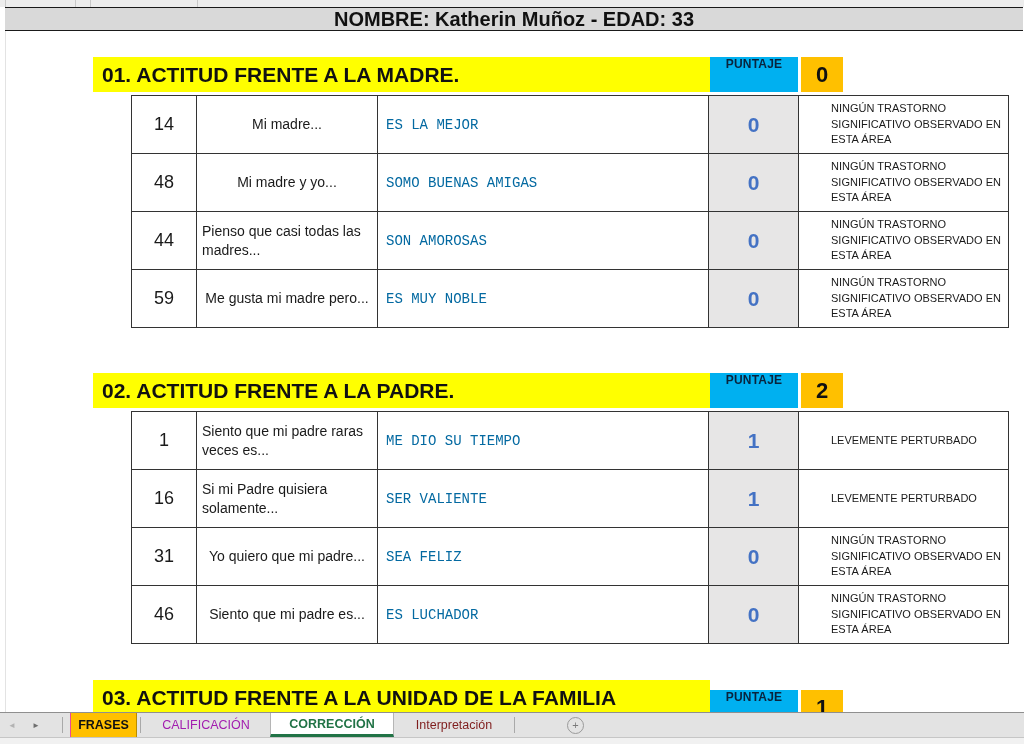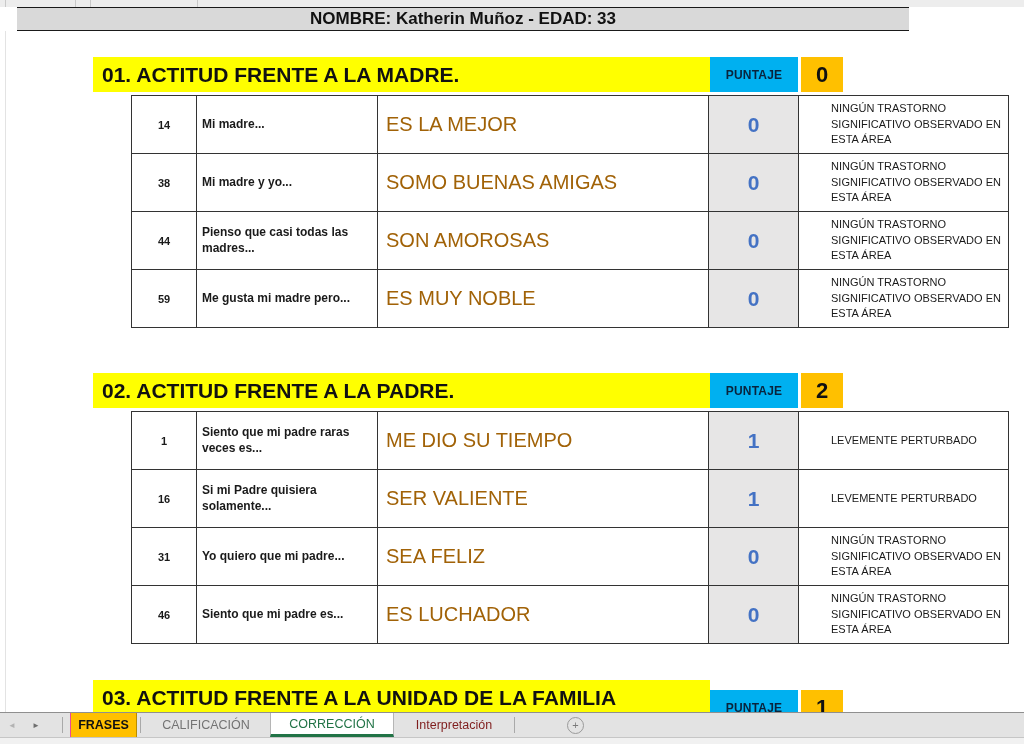--- a/index.html
+++ b/index.html
@@ -8,77 +8,77 @@
     position:relative; width:1024px; height:744px; overflow:hidden;
     background:#ffffff;
     font-family:"Liberation Sans", sans-serif;
     color:#1a1a1a;
   }
   
   .top-strip { position:absolute; top:0; left:0; width:1024px; height:7px; background:#ededed; }
   .vgrid { position:absolute; top:0; width:1px; height:7px; background:#c9c9c9; }
   
   .title-bar {
-    position:absolute; top:7px; left:17px; width:892px; height:22px;
+    position:absolute; top:7px; left:5px; width:1018px; height:22px;
     background:#d9d9d9; border-top:1px solid #1a1a1a; border-bottom:1px solid #1a1a1a;
     display:flex; align-items:center; justify-content:center;
-    font-weight:bold; font-size:17px; color:#111;
+    font-weight:bold; font-size:20px; color:#111;
   }
   .left-gridline { position:absolute; top:31px; left:5px; width:1px; height:681px; background:#e3e3e3; }
 
   
   .sec-title {
     position:absolute; left:93px; width:608px; height:35px; background:#ffff00;
     font-weight:bold; font-size:21px; line-height:35px; padding-left:9px;
     white-space:nowrap; overflow:hidden; color:#111;
   }
   .puntaje {
     position:absolute; left:710px; width:88px; height:35px; background:#00b0f0;
-    display:flex; align-items:center; justify-content:center;
+    display:flex; align-items:flex-start; justify-content:center;
     font-weight:bold; font-size:12px; color:#09243d; letter-spacing:.2px;
   }
   .sec-total {
     position:absolute; left:801px; width:42px; height:35px; background:#ffc000;
     display:flex; align-items:center; justify-content:center;
     font-weight:bold; font-size:22px; color:#111;
   }
 
   
   .tbl { position:absolute; left:131px; width:876px; border:1px solid #333; background:#fff; }
   .row { display:flex; height:57px; border-bottom:1px solid #333; }
   .row:last-child { border-bottom:none; }
   .cell { border-right:1px solid #333; display:flex; align-items:center; overflow:hidden; box-sizing:border-box; }
   .cell:last-child { border-right:none; }
-  .c-num  { width:65px;  justify-content:center; font-weight:bold; font-size:11px; }
-  .c-stem { width:181px; padding:2px 5px; font-weight:bold; font-size:12px; line-height:1.3; }
-  .c-ans  { width:331px; padding:0 8px; font-size:20px; color:#a16207; }
+  .c-num  { width:65px;  justify-content:center; font-weight:normal; font-size:18px; }
+  .c-stem { width:181px; padding:2px 5px; font-weight:normal; font-size:14px; line-height:1.3;justify-content:center; }
+  .c-ans  { width:331px; padding:0 8px; font-size:14px; color:#0369a1;font-family:Liberation Mono, monospace; }
   .c-score{ width:90px;  justify-content:center; font-weight:bold; font-size:21px; color:#4472c4; background:#e7e6e6; }
   .c-obs  { flex:1; padding-left:32px; padding-right:4px; font-size:11px; line-height:1.45; color:#1a1a1a; }
 
   
   .tabbar {
     position:absolute; top:712px; left:0; width:1024px; height:24px;
     background:#e3e3e3; border-top:1px solid #8f8f8f; z-index:10;
   }
   .statusbar {
     position:absolute; top:737px; left:0; width:1024px; height:7px;
     background:#f1f1f1; border-top:1px solid #c6c6c6; z-index:10;
   }
   .nav-arrow { position:absolute; top:0; height:24px; display:flex; align-items:center; font-size:8px; }
   .nav-left  { left:8px;  color:#b3b3b3; }
   .nav-right { left:32px; color:#6e6e6e; }
   .tab-divider { position:absolute; top:4px; width:1px; height:16px; background:#a9a9a9; }
   .sheet-tab {
     position:absolute; top:0; height:24px; display:flex; align-items:center; justify-content:center;
-    font-size:12.5px; color:#737373; cursor:default;
+    font-size:12.5px; color:#a21caf; cursor:default;
   }
   .tab-frases { left:70px; width:67px; background:#ffc000; color:#111; font-weight:600;
                 border-left:1px solid #ec4899; border-right:1px solid #b98d00; box-sizing:border-box; }
   .tab-calificacion { left:144px; width:124px; }
-  .tab-correccion { left:270px; width:124px; background:#ffffff; color:#217346; font-weight:normal;
+  .tab-correccion { left:270px; width:124px; background:#ffffff; color:#217346; font-weight:bold;
                     border-left:1px solid #b5b5b5; border-right:1px solid #b5b5b5;
                     border-bottom:3px solid #217346; box-sizing:border-box; }
   .tab-interpretacion { left:398px; width:112px; color:#7f1d1d; }
   .add-sheet {
     position:absolute; left:567px; top:4px; width:15px; height:15px; border:1px solid #9a9a9a;
     border-radius:50%; display:flex; align-items:center; justify-content:center;
     color:#7a7a7a; font-size:11px; line-height:1;
   }
 </style>
 </head>
@@ -114,21 +114,21 @@
       <div class="cell c-stem">
           <span>Mi madre...</span>
         </div>
       <div class="cell c-ans">ES LA MEJOR</div>
       <div class="cell c-score">0</div>
       <div class="cell c-obs">
           <span>NINGÚN TRASTORNO SIGNIFICATIVO OBSERVADO EN ESTA ÁREA</span>
         </div>
     </div>
     <div class="row">
-      <div class="cell c-num">38</div>
+      <div class="cell c-num">48</div>
       <div class="cell c-stem">
           <span>Mi madre y yo...</span>
         </div>
       <div class="cell c-ans">SOMO BUENAS AMIGAS</div>
       <div class="cell c-score">0</div>
       <div class="cell c-obs">
           <span>NINGÚN TRASTORNO SIGNIFICATIVO OBSERVADO EN ESTA ÁREA</span>
         </div>
     </div>
     <div class="row">

